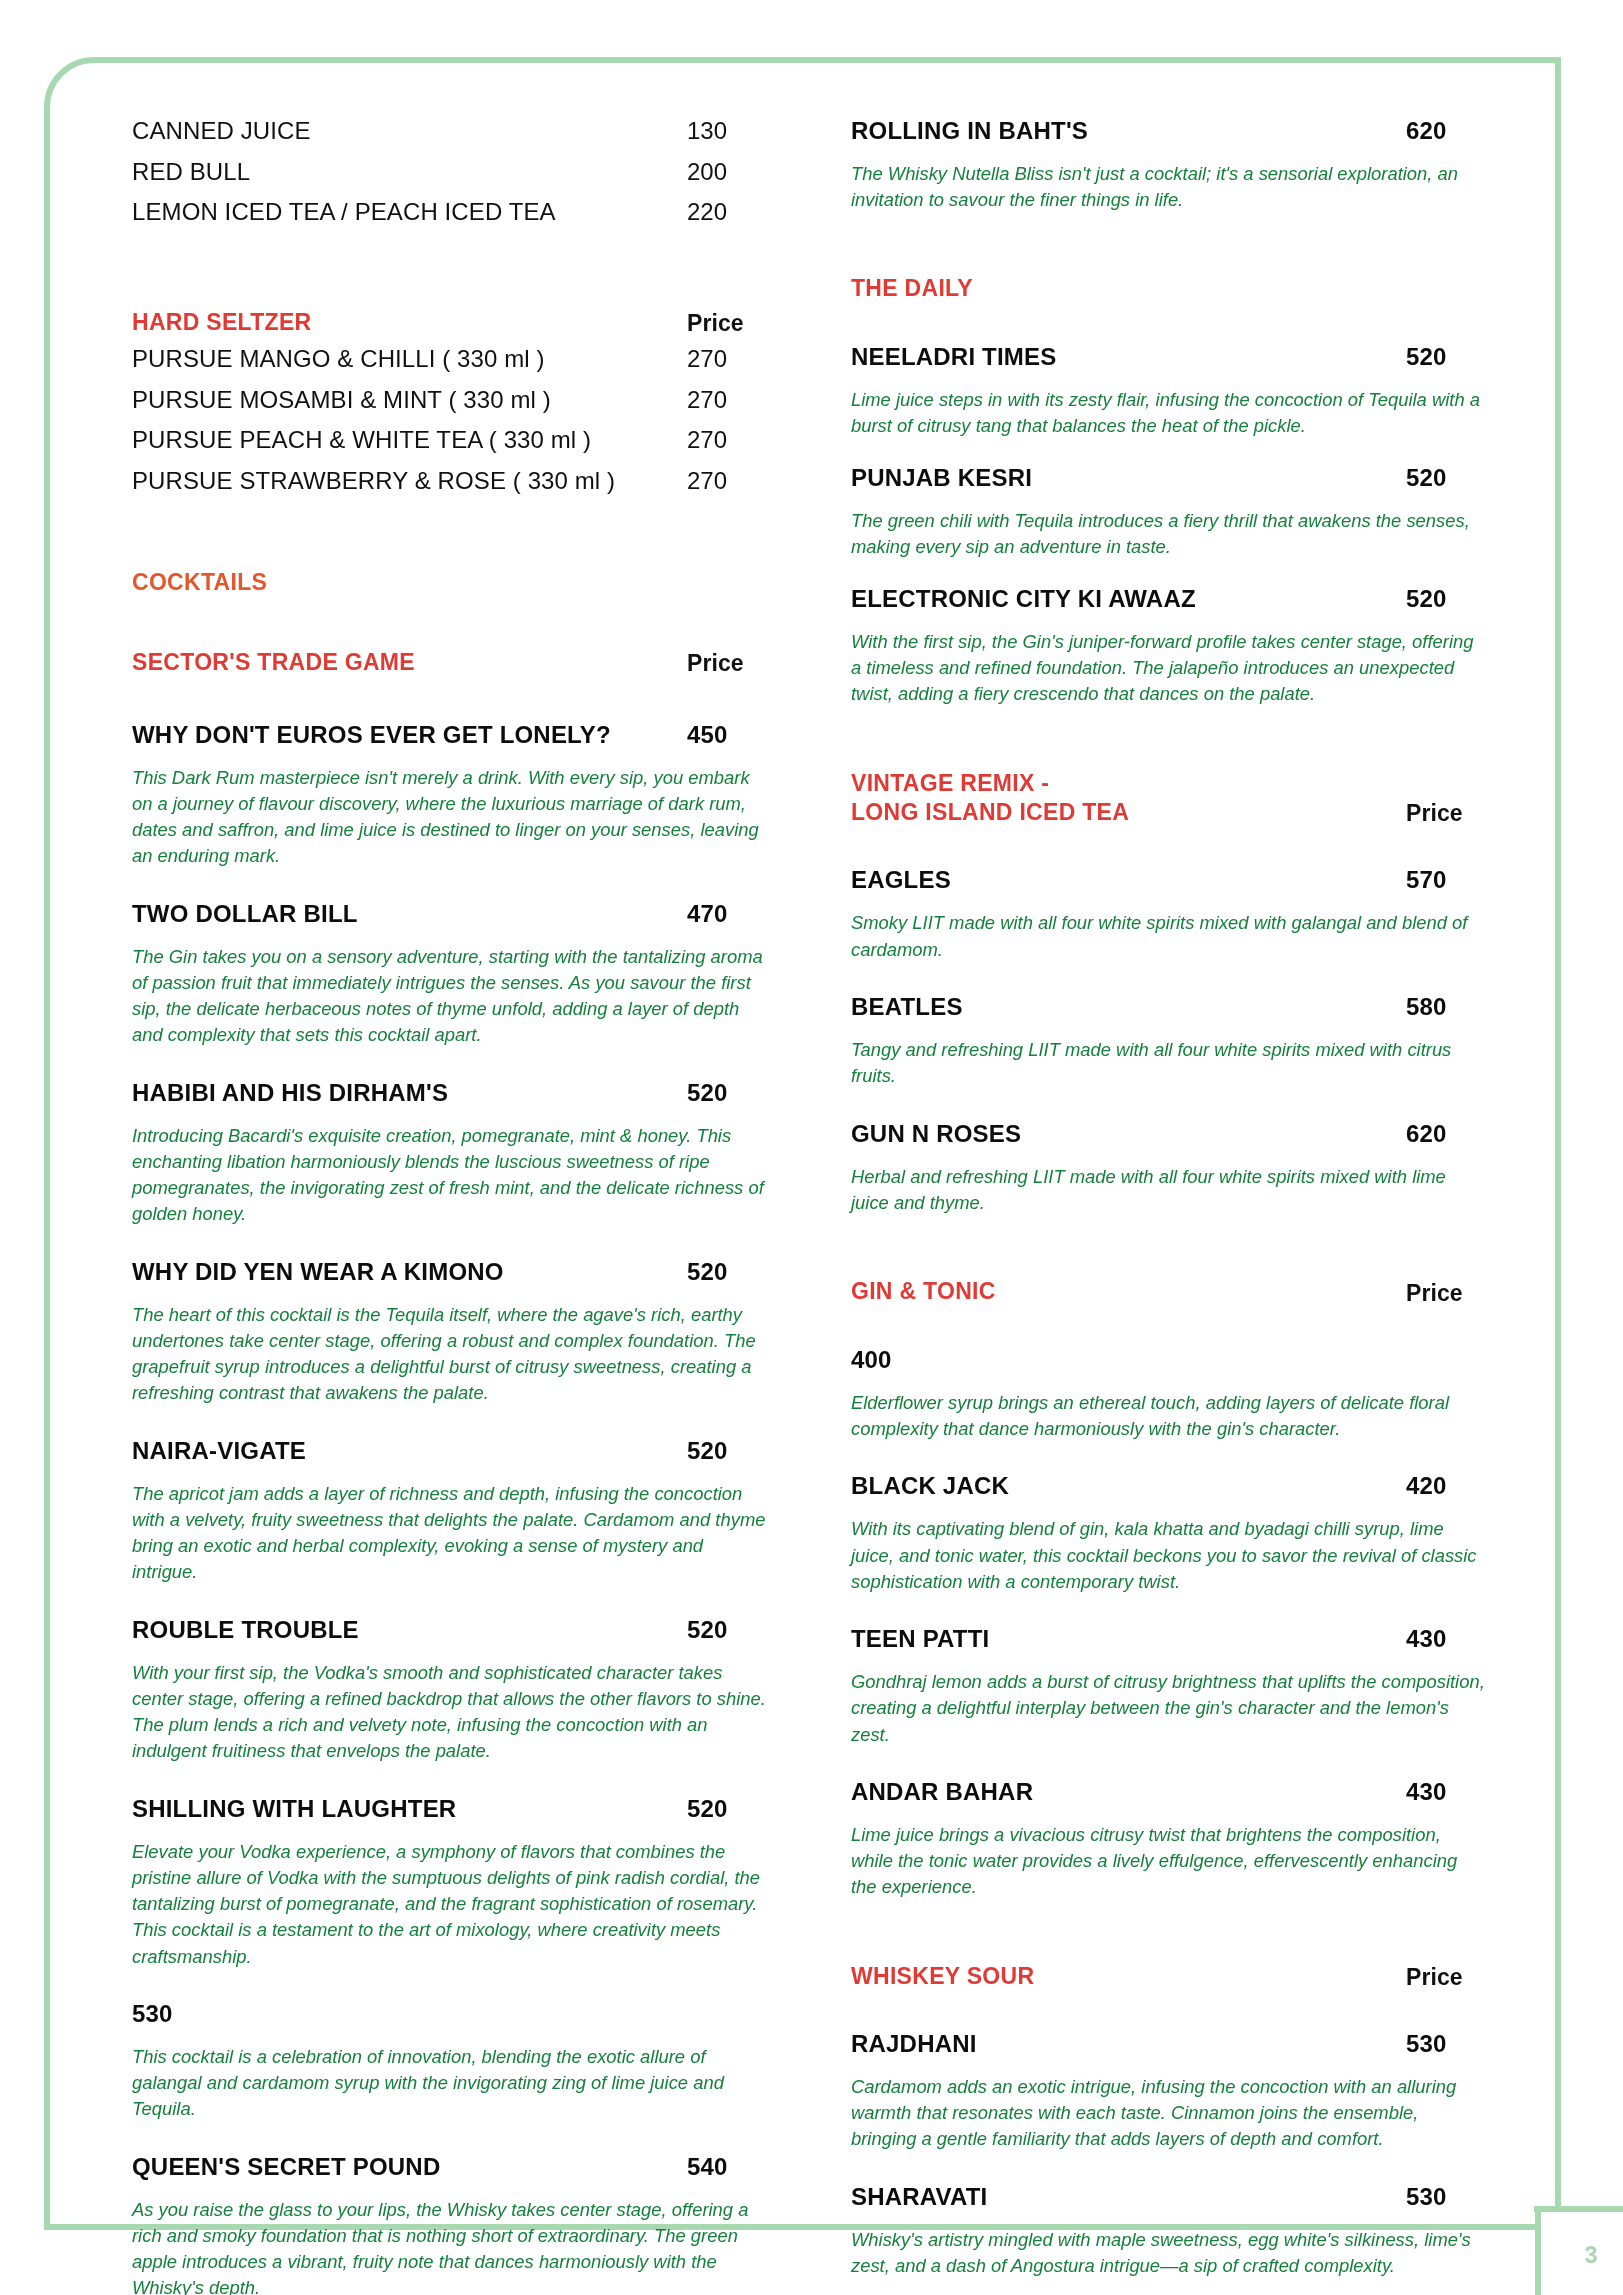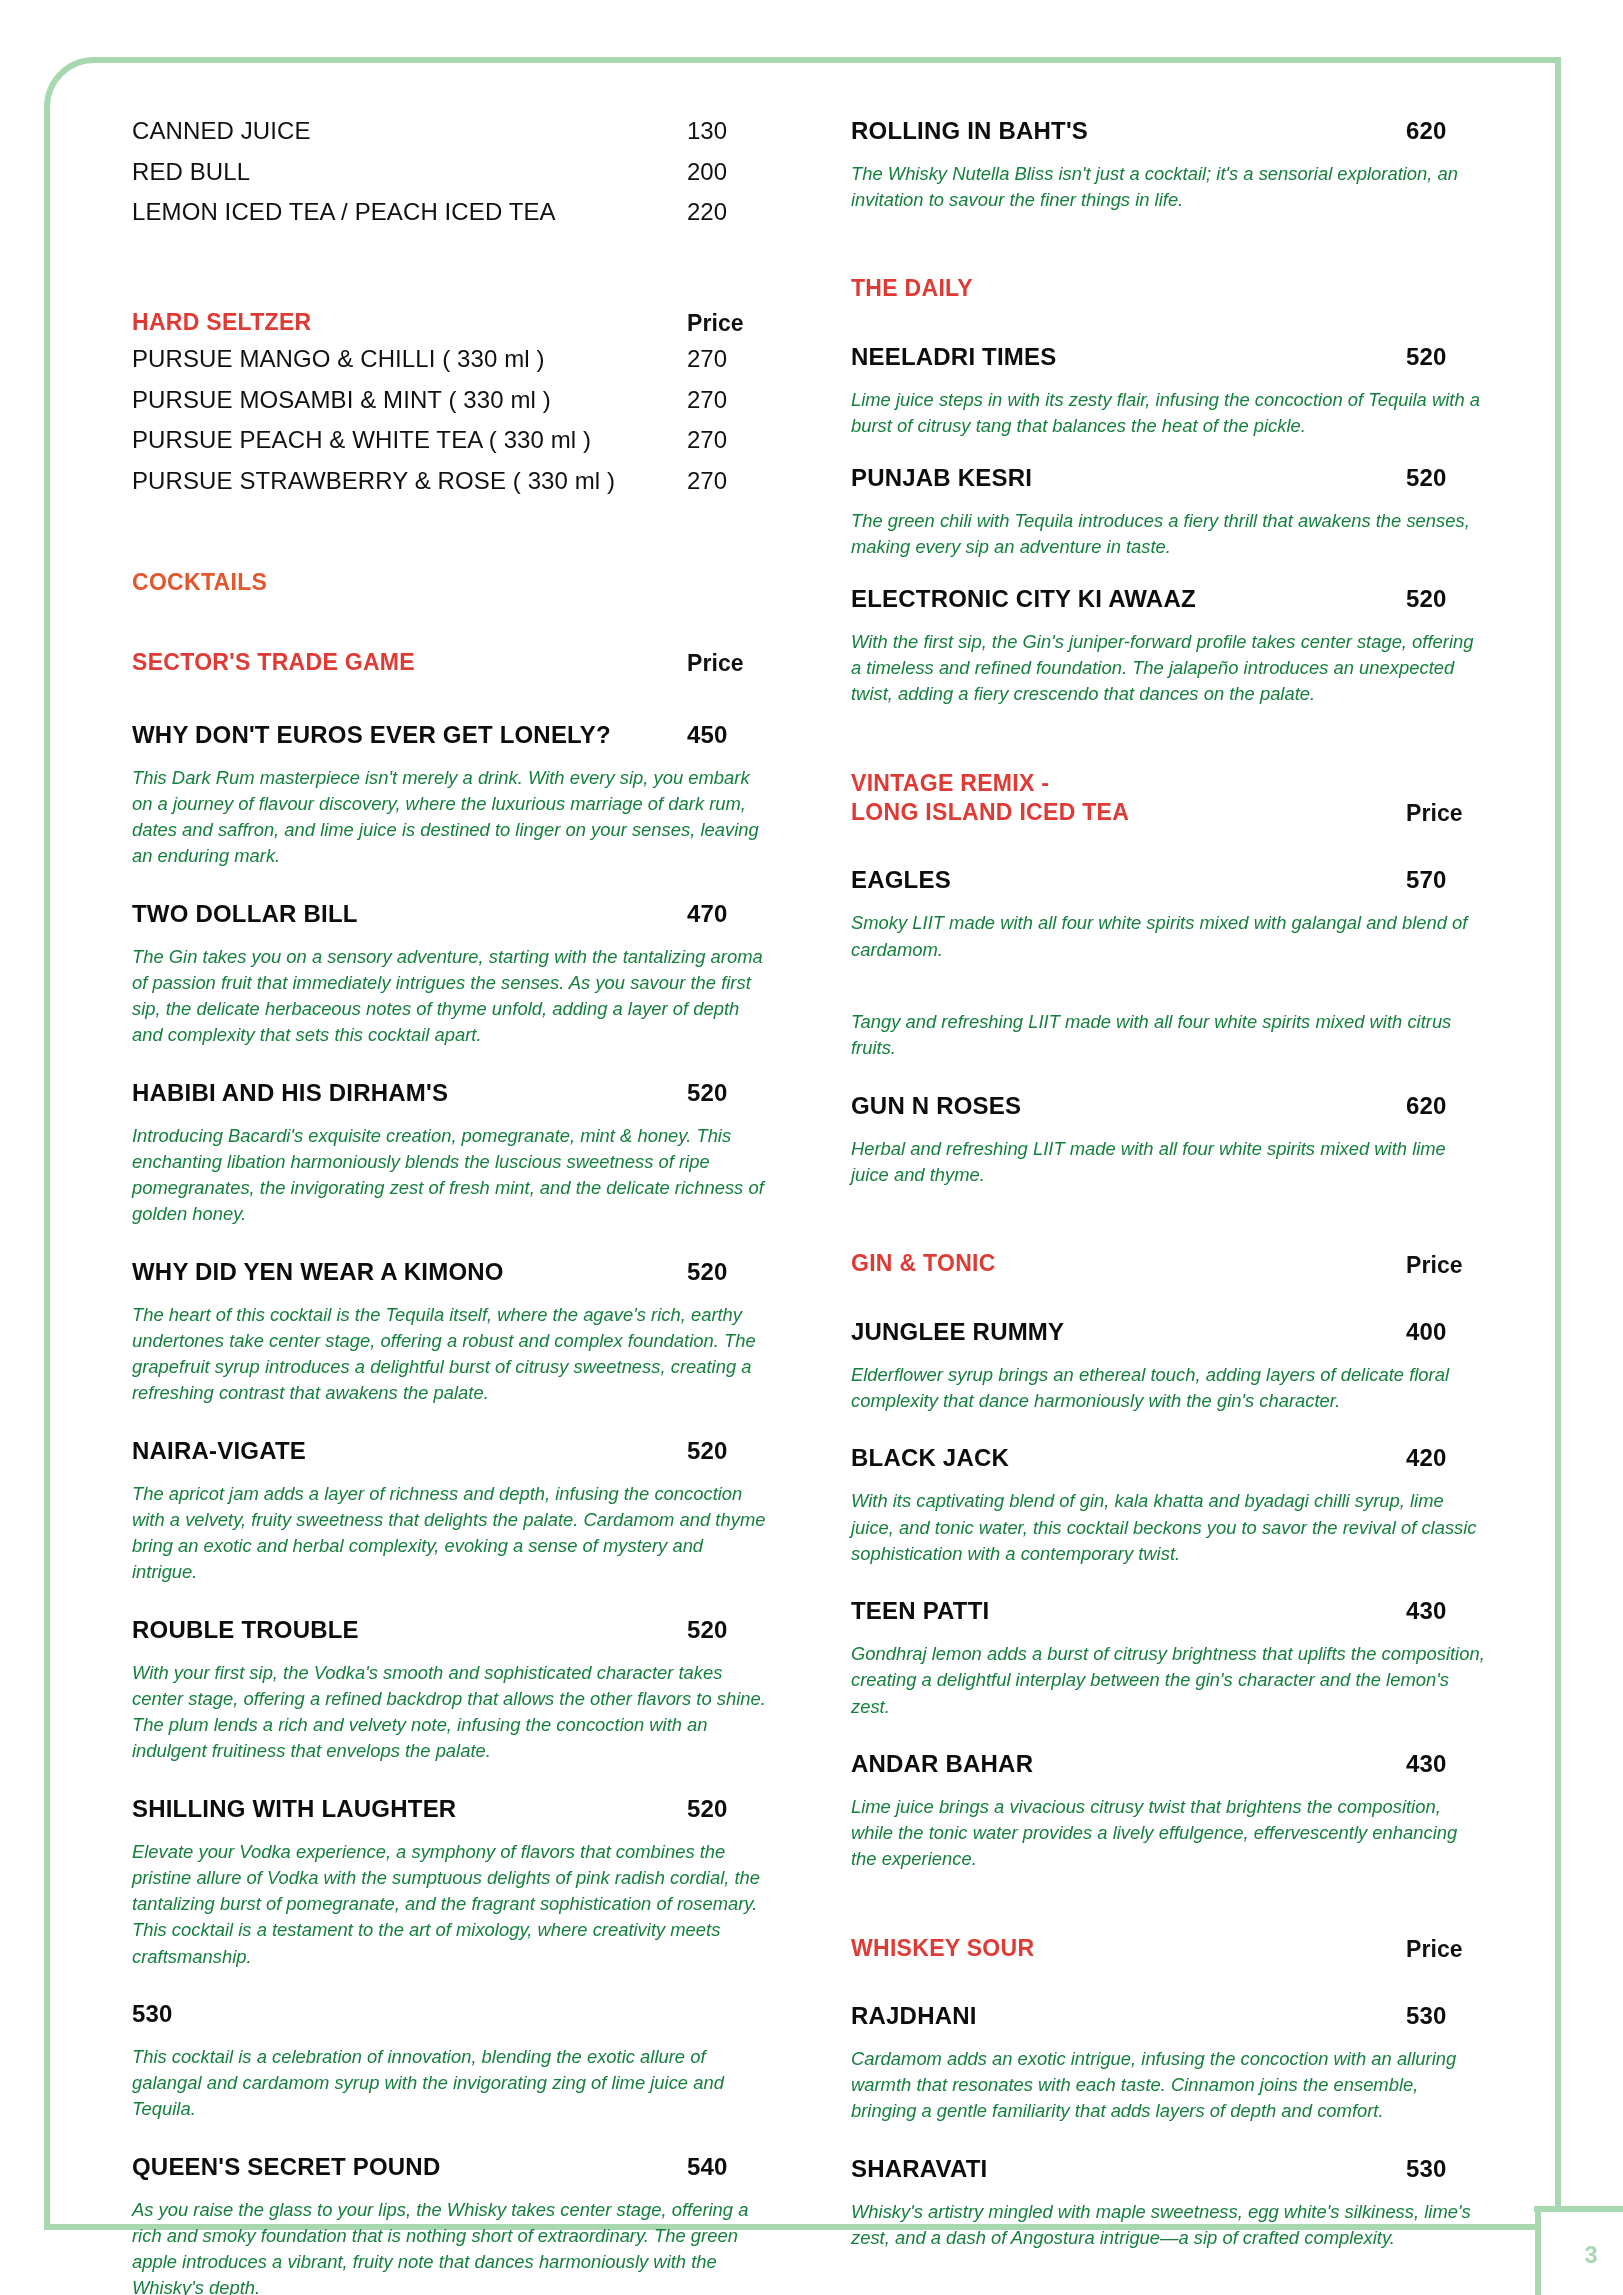--- a/index.html
+++ b/index.html
@@ -382,20 +382,24 @@
       <div class="item">
         <div class="item-head">
           <span class="nm">EAGLES</span>
           <span class="pr">570</span>
         </div>
         <div class="item-desc">Smoky LIIT made with all four white spirits mixed with galangal and blend of cardamom.</div>
       </div>
       <div class="sp-44"></div>
 
       <div class="item">
+        <div class="item-head">
+          <span class="nm">BEATLES</span>
+          <span class="pr">580</span>
+        </div>
         <div class="item-desc">Tangy and refreshing LIIT made with all four white spirits mixed with citrus fruits.</div>
       </div>
       <div class="sp-44"></div>
 
       <div class="item">
         <div class="item-head">
           <span class="nm">GUN N ROSES</span>
           <span class="pr">620</span>
         </div>
         <div class="item-desc">Herbal and refreshing LIIT made with all four white spirits mixed with lime juice and thyme.</div>
@@ -405,21 +409,20 @@
 
       <div class="sec">
         <span class="sec-t">GIN &amp; TONIC</span>
         <span class="sec-p">Price</span>
       </div>
 
       <div class="sp-56"></div>
 
       <div class="item">
         <div class="item-head">
-          <span class="nm">JUNGLEE RUMMY</span>
           <span class="pr">400</span>
         </div>
         <div class="item-desc">Elderflower syrup brings an ethereal touch, adding layers of delicate floral complexity that dance harmoniously with the gin's character.</div>
       </div>
       <div class="sp-44"></div>
 
       <div class="item">
         <div class="item-head">
           <span class="nm">BLACK JACK</span>
           <span class="pr">420</span>

